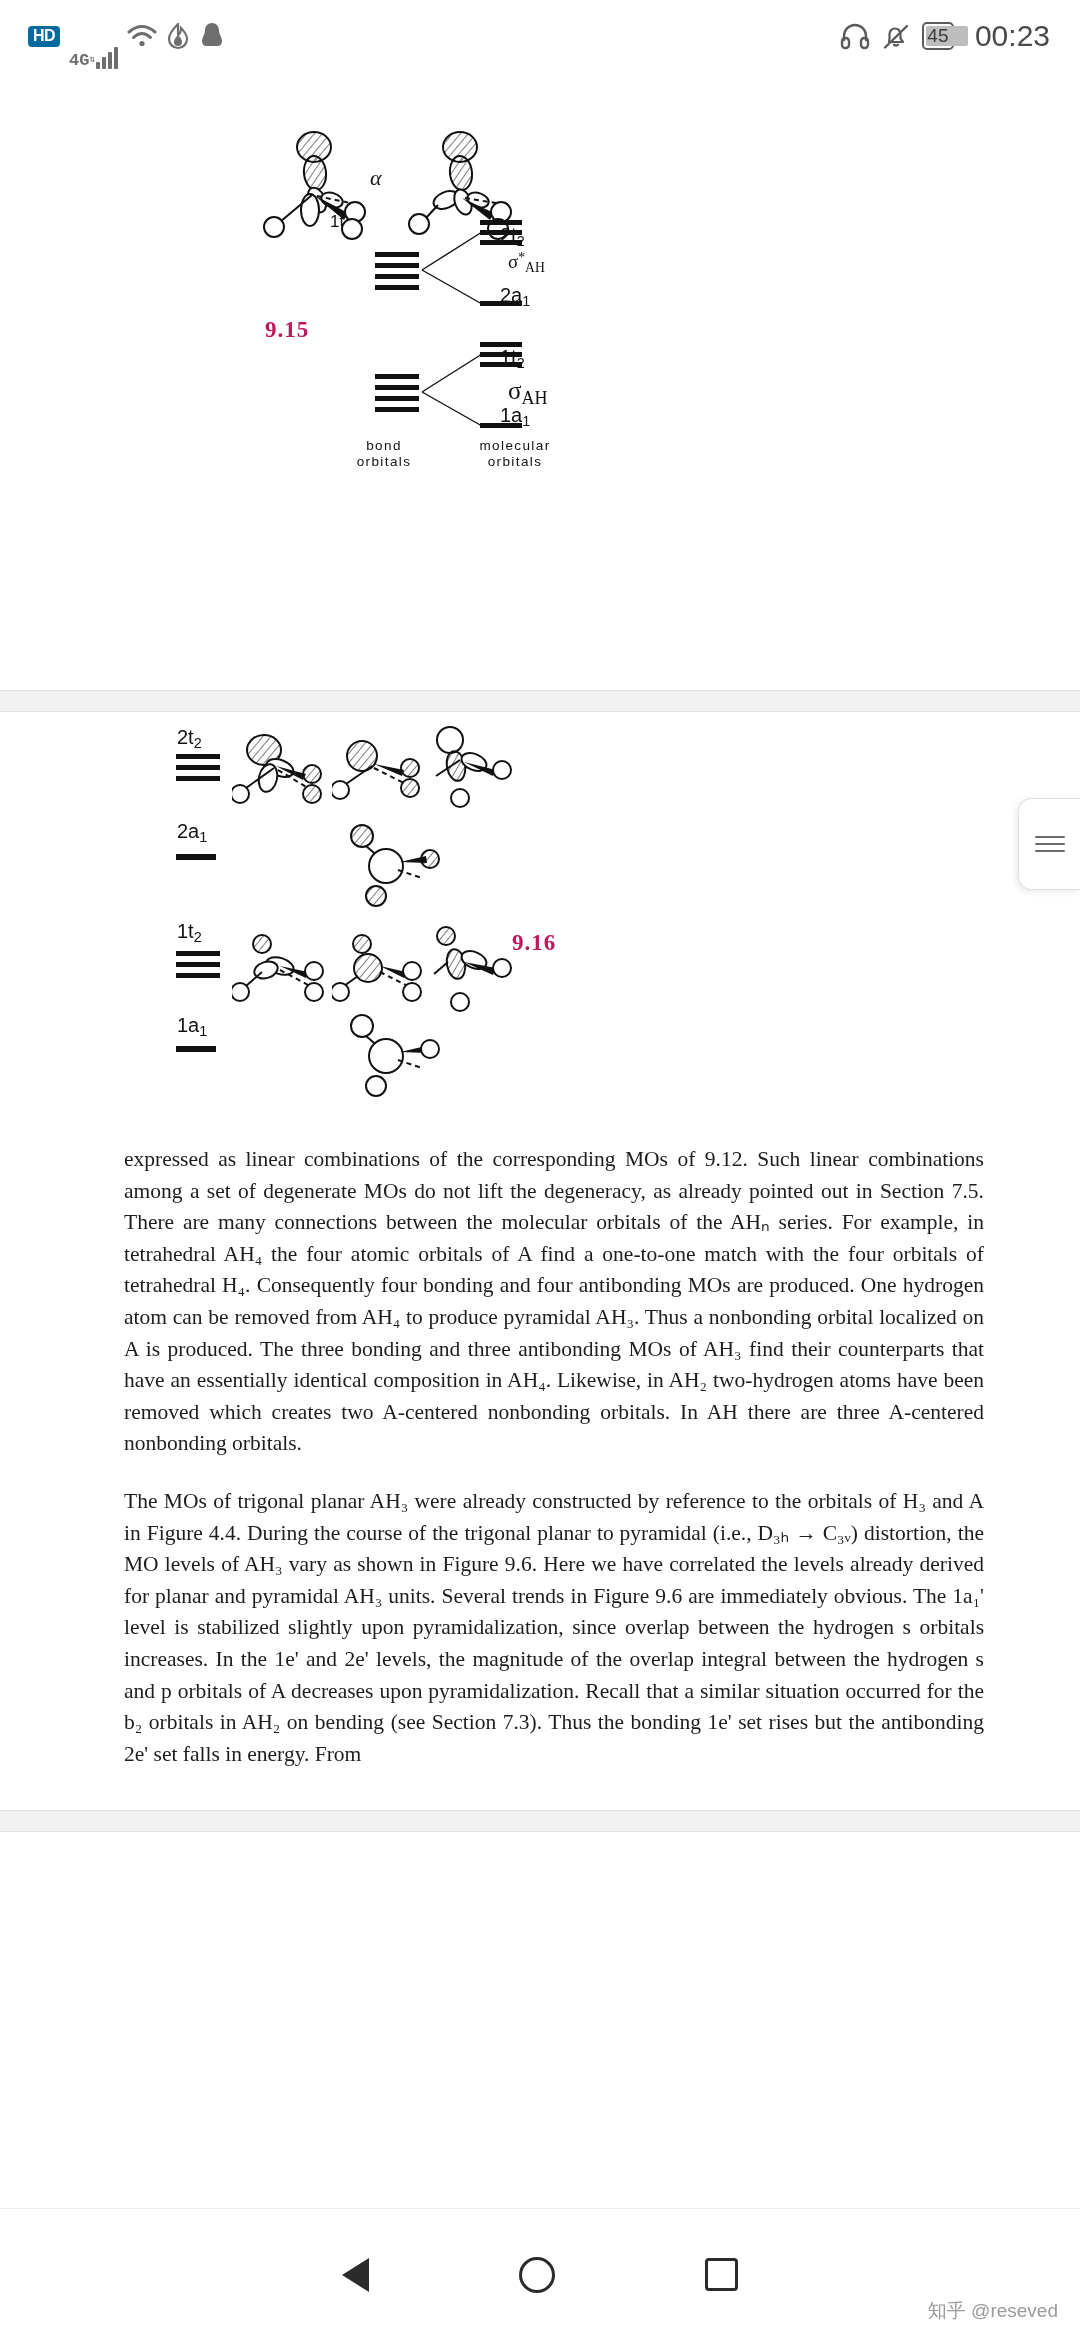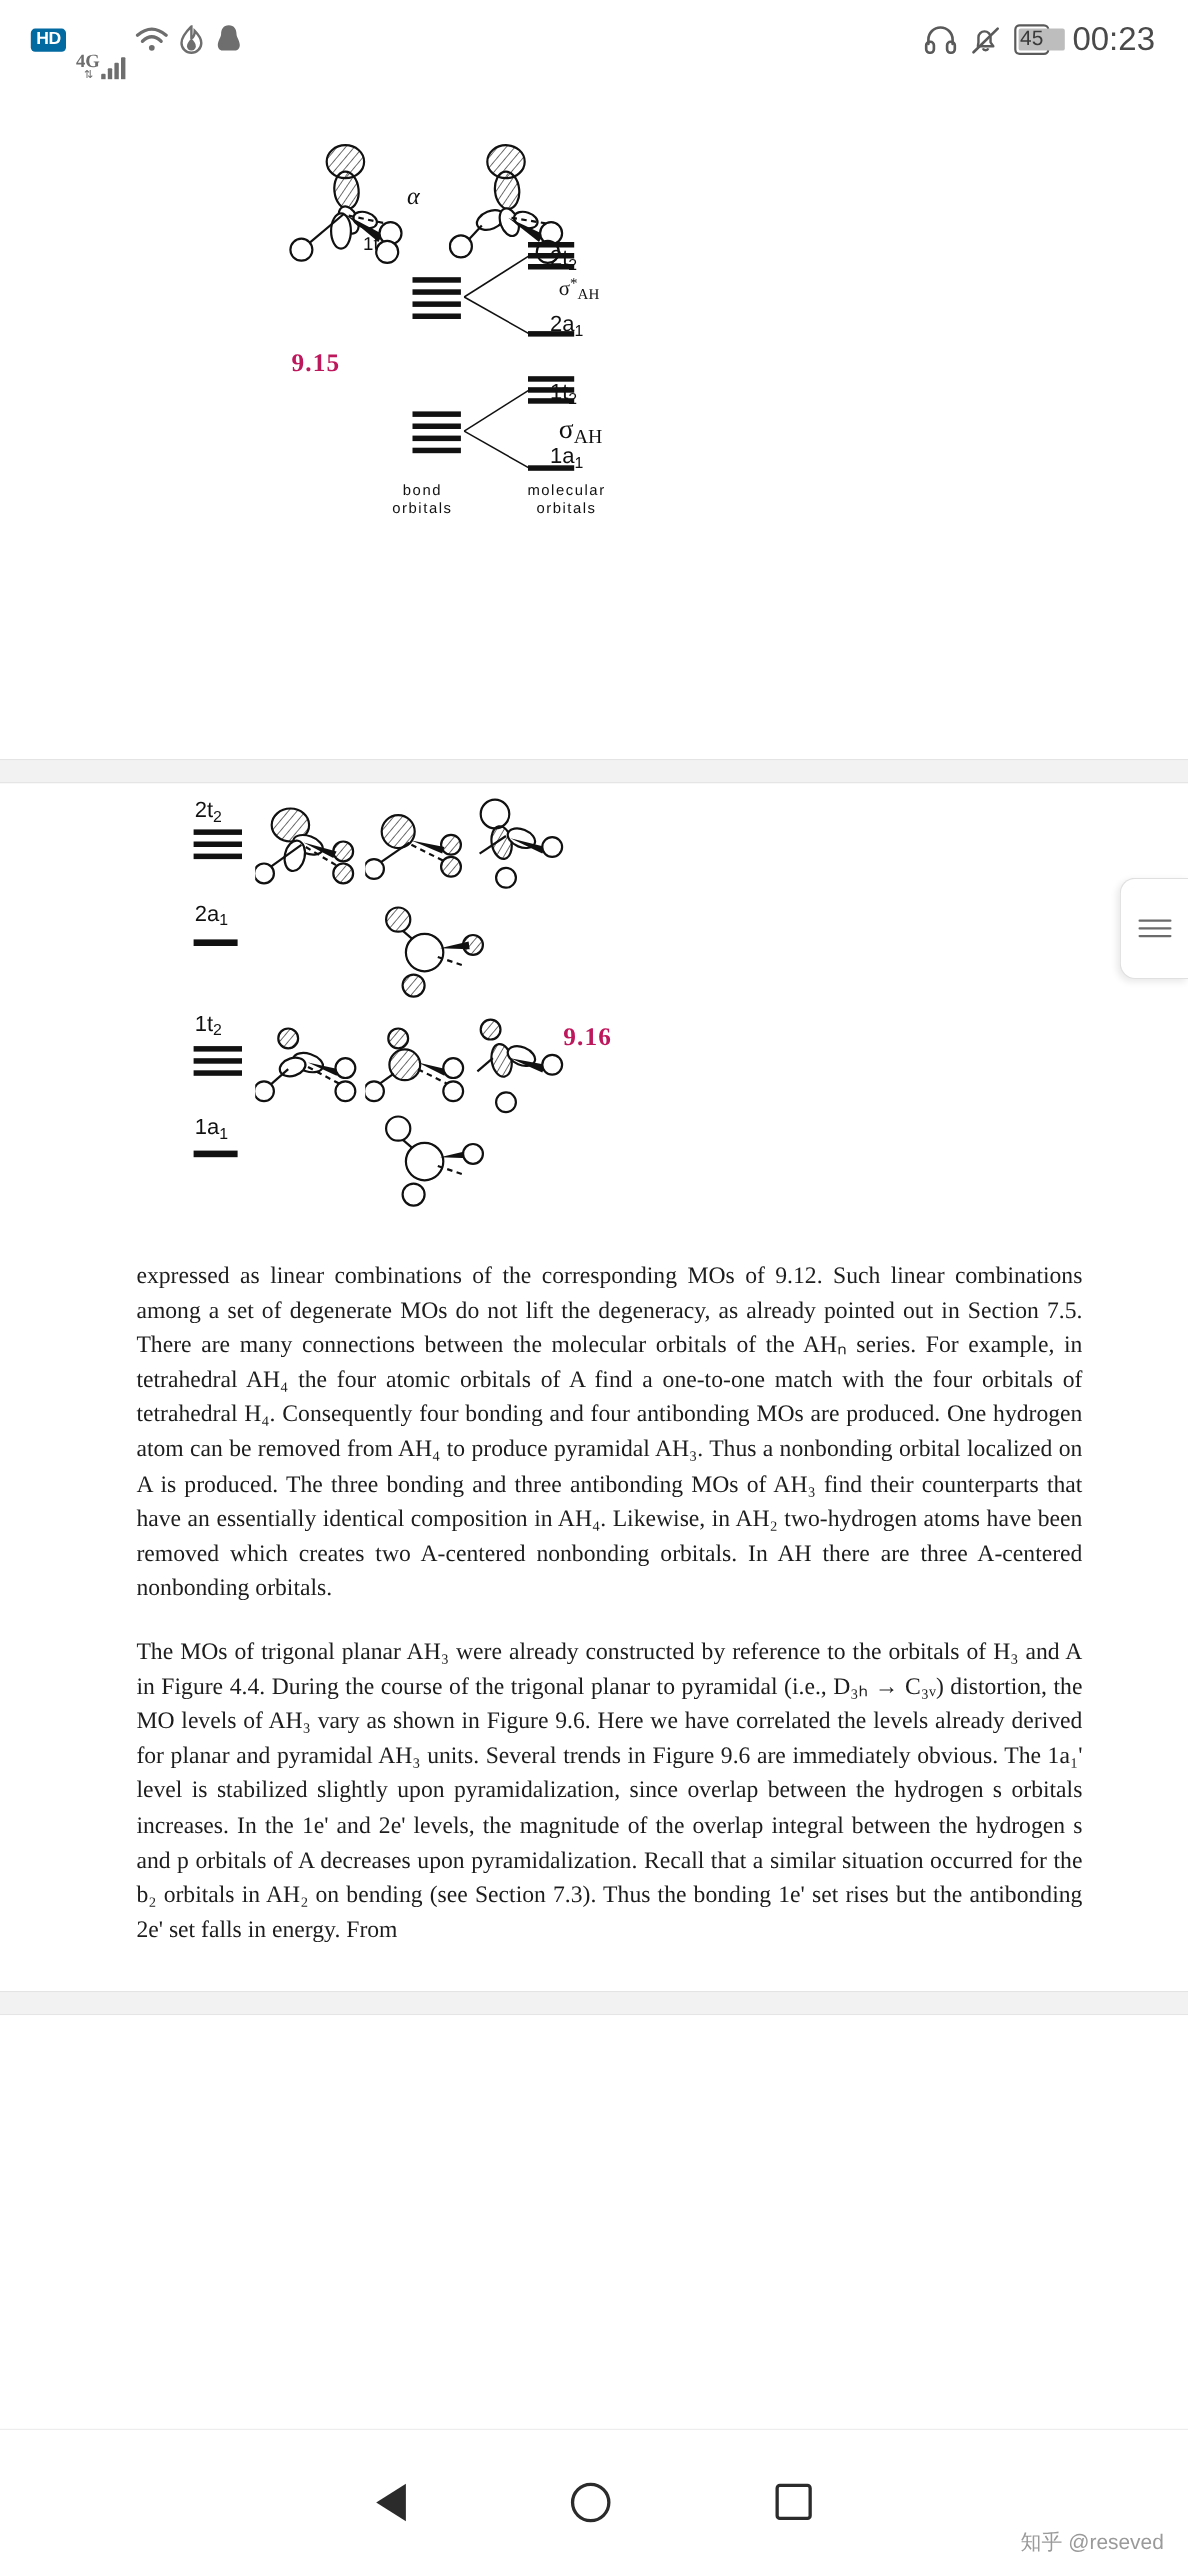--- a/index.html
+++ b/index.html
@@ -29,22 +29,22 @@
     background: #0369a1; color: #fff;
     font-family: "Liberation Sans", sans-serif;
     font-weight: bold; font-size: 16px;
     border-radius: 4px;
     padding: 2px 5px 3px 5px;
     letter-spacing: -0.5px;
     line-height: 1;
   }
   .net-group { display: flex; align-items: flex-end; gap: 1px; }
   .net-4g {
-    display:flex; flex-direction:column; align-items:center;
-    font-family: Liberation Serif, serif;
+    display:flex; flex-direction:row; align-items:center;
+    font-family: Liberation Mono, monospace;
     color:#6e6e6e; line-height: 1; margin-top: 48px;
   }
   .net-4g .g4 { font-size: 17px; font-weight: bold; }
   .net-4g .arrows { font-size: 10px; letter-spacing:-1px; }
   .bars { display:flex; align-items:flex-end; gap:2px; height: 24px; }
   .bars i { display:block; width:4px; background:#6e6e6e; border-radius:1px; }
   .bars i:nth-child(1){height:7px;}
   .bars i:nth-child(2){height:12px;}
   .bars i:nth-child(3){height:17px;}
   .bars i:nth-child(4){height:22px;}

